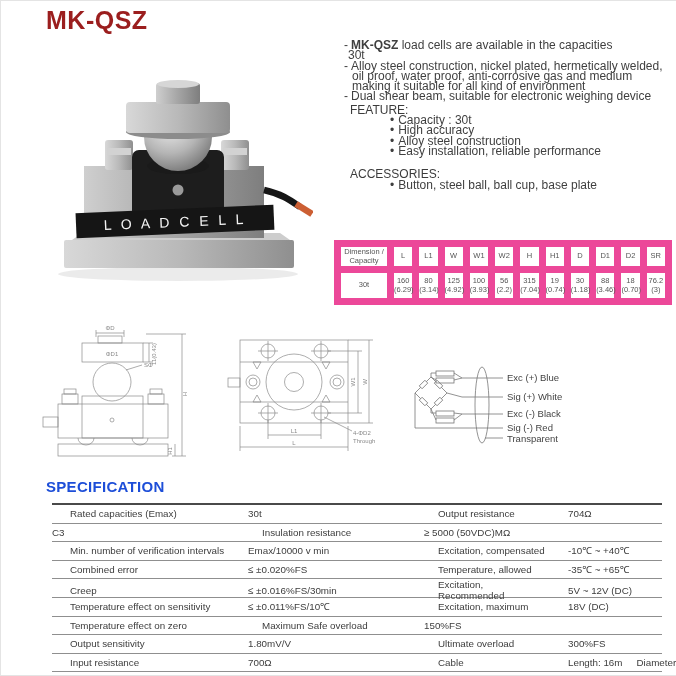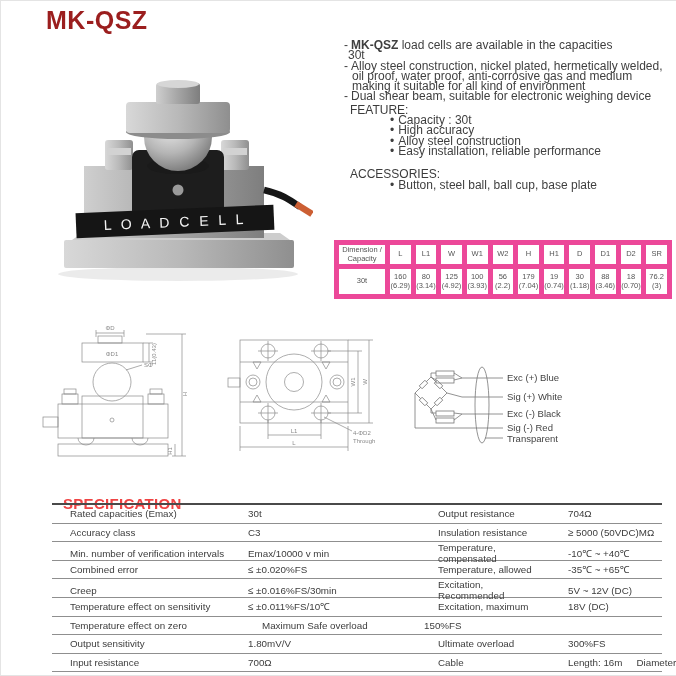--- a/index.html
+++ b/index.html
@@ -14,30 +14,30 @@
   .ab-item .d{margin-right:3px;}
   .ab-item .b{font-weight:bold;}
   .cont{padding-left:4px;}
   .sec-head{font-weight:normal;margin:3px 0 0 6px;color:#3c3c3c;}
   .sec-head.acc{margin-top:13px;}
   .bl{padding-left:6px;margin-left:40px;}
   .bl .bu{margin-right:4px;}
   
   .dimtable{left:334px;top:240px;width:338px;border-collapse:collapse;table-layout:fixed;
             font-size:7.5px;color:#555;text-align:center;line-height:8.5px;}
-  .dimtable td{border:5px solid #ec4899;padding:1px 0;}
+  .dimtable td{border:7px solid #ec4899;padding:1px 0;}
   .dimtable .hc{width:46px;}
   .dimtable tr.hrow td{height:17px;}
   .dimtable tr.vrow td{height:23px;}
   
   svg text{font-family:"Liberation Sans",sans-serif;}
   .draw text{fill:#8a8a8a;font-size:6px;}
   .draw{stroke-linecap:butt;}
   
-  .spec-heading{left:46px;top:478px;font-size:15px;font-weight:bold;color:#ef4444;letter-spacing:.3px;margin:17px;}
+  .spec-heading{left:46px;top:478px;font-size:15px;font-weight:bold;color:#1d4ed8;letter-spacing:.3px;margin:0;}
   .spec-table{left:52px;top:503px;width:610px;border-top:2px solid #4a4a4a;font-size:9.8px;color:#3d3d3d;}
   .srow{display:grid;grid-template-columns:176px 156px 124px 154px;height:17.6px;
         align-items:center;border-bottom:1.4px solid #8f8f8f;gap:20px;}
   .srow .c1{padding-left:18px;}
   .srow .c3{padding-left:14px;}
   .srow .v2{margin-left:14px;}
 </style>
 </head>
 <body>
 
@@ -150,21 +150,21 @@
           </td>
       <td>
             <div>100</div>
             <div>(3.93)</div>
           </td>
       <td>
             <div>56</div>
             <div>(2.2)</div>
           </td>
       <td>
-            <div>179</div>
+            <div>315</div>
             <div>(7.04)</div>
           </td>
       <td>
             <div>19</div>
             <div>(0.74)</div>
           </td>
       <td>
             <div>30</div>
             <div>(1.18)</div>
           </td>
@@ -307,29 +307,28 @@
 
   <h2 class="abs spec-heading">SPECIFICATION</h2>
   <div class="abs spec-table">
     <div class="srow">
         <div class="c1">Rated capacities (Emax)</div>
         <div class="c2">30t</div>
         <div class="c3">Output resistance</div>
         <div class="c4">704Ω</div>
       </div>
     <div class="srow">
-        <div class="c1">Accuracy class</div>
         <div class="c2">C3</div>
         <div class="c3">Insulation resistance</div>
         <div class="c4">≥ 5000 (50VDC)MΩ</div>
       </div>
     <div class="srow">
         <div class="c1">Min. number of verification intervals</div>
         <div class="c2">Emax/10000 v min</div>
-        <div class="c3">Temperature, compensated</div>
+        <div class="c3">Excitation, compensated</div>
         <div class="c4">-10℃ ~ +40℃</div>
       </div>
     <div class="srow">
         <div class="c1">Combined error</div>
         <div class="c2">≤ ±0.020%FS</div>
         <div class="c3">Temperature, allowed</div>
         <div class="c4">-35℃ ~ +65℃</div>
       </div>
     <div class="srow">
         <div class="c1">Creep</div>

